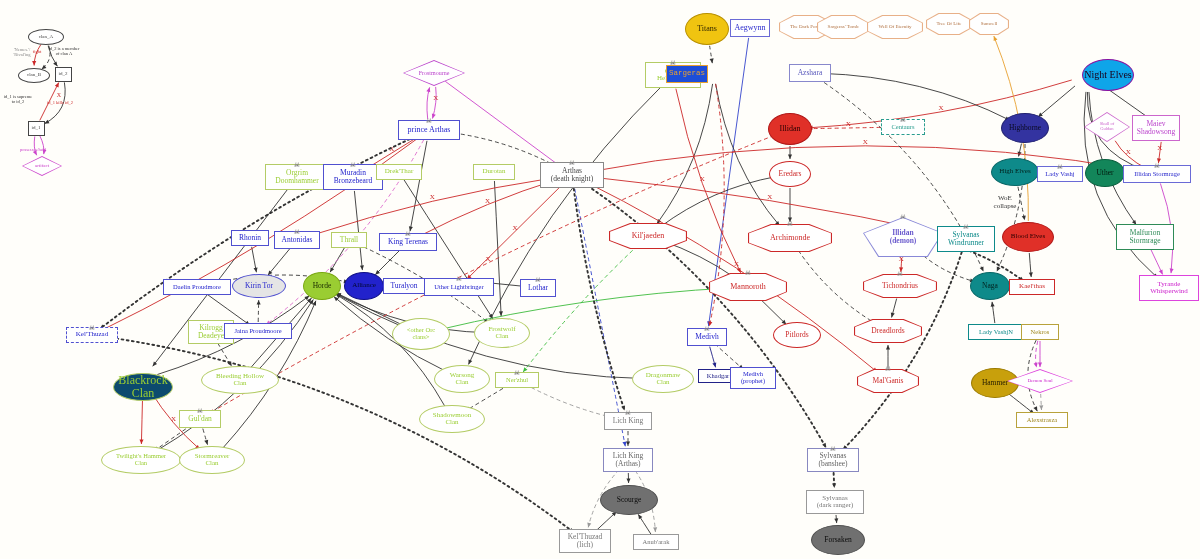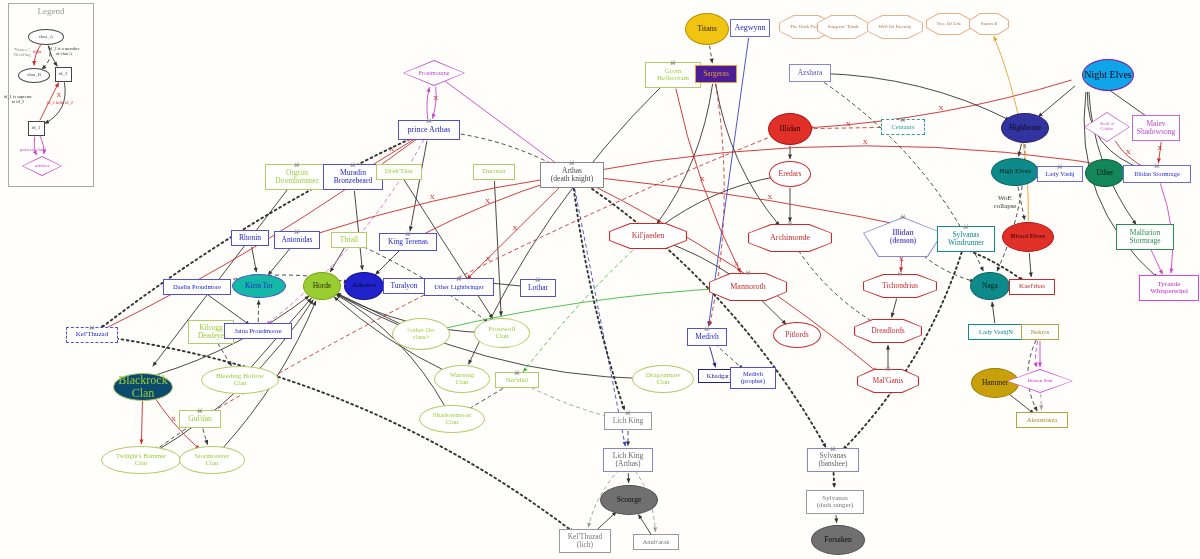--- a/index.html
+++ b/index.html
@@ -264,23 +264,20 @@
       <path d="M 57.4439475699699 66.29413980176408 L 53.12009753244243 63.78329913517974 L 56.42761863312284 61.39852181297785 Z" fill="#333333"></path>
       <path d="M 39.80131556174964 120.39736887650072 Q 49.5 101 58.7514708427504 82.4970583144992" fill="none" stroke="#cc2828" stroke-width="0.9"></path>
       <path d="M 58.7514708427504 82.4970583144992 L 58.533302085863454 87.49229628615964 L 54.88618171955421 85.66873610300503 Z" fill="#cc2828"></path>
       <path d="M 64.4057189759767 82.38295617074186 Q 69.17739820199814 110.83869910099907 44.43800765420062 123.6353663581405" fill="none" stroke="#333333" stroke-width="0.9"></path>
       <path d="M 44.43800765420062 123.6353663581405 L 47.556390010030896 119.72695344714371 L 49.42978473765581 123.34872799871947 Z" fill="#333333"></path>
       <path d="M 39.76565824692625 135.6203555013763 Q 44.92657779197441 146.06422455916194 43.74292340512995 154.1272489285823" fill="none" stroke="#cc44cc" stroke-width="0.9"></path>
       <path d="M 43.74292340512995 154.1272489285823 L 42.3888424589178 149.31409354036708 L 46.423207755538456 149.90633957147034 Z" fill="#cc44cc"></path>
       <path d="M 34.76542925469962 136.40986534225422 Q 33.07342220802559 147.93577544083806 36.68377659257471 155.24185105688048" fill="none" stroke="#cc44cc" stroke-width="0.9"></path>
       <path d="M 36.68377659257471 155.24185105688048 L 32.833388057292126 152.05210057645658 L 36.48901112989942 150.24564585547523 Z" fill="#cc44cc"></path>
     </svg>
-  <div id="legend-frame" style="left: 8px; top: 3px; width: 84px; height: 182px;">
-    <div class="legend-title">Legend</div>
-  </div>
 <div class="node ellipse" style="border: 1px solid rgb(68, 68, 68); background: rgb(255, 255, 255); left: 28px; top: 29px; width: 36px; height: 16px; color: rgb(68, 68, 68); font-size: 5px;">clan_A</div>
     <div class="node ellipse" style="border: 1px solid rgb(68, 68, 68); background: rgb(255, 255, 255); left: 18px; top: 67.5px; width: 32px; height: 15px; color: rgb(68, 68, 68); font-size: 5px;">clan_B</div>
     <div class="node box" style="border: 1px solid rgb(68, 68, 68); background: rgb(255, 255, 255); left: 54.5px; top: 66.5px; width: 17px; height: 15px; color: rgb(68, 68, 68); font-size: 5px;">id_2</div>
     <div class="node box" style="border: 1px solid rgb(68, 68, 68); background: rgb(255, 255, 255); left: 27.5px; top: 120.5px; width: 17px; height: 15px; color: rgb(68, 68, 68); font-size: 5px;">id_1</div>
     <div class="shapewrap" style="left: 22px; top: 156px; width: 40px; height: 20px; color: rgb(204, 68, 204); font-size: 5px;">
       <div class="shape-bg" style="clip-path: polygon(50% 0px, 100% 50%, 50% 100%, 0px 50%); background: rgb(204, 68, 204);"></div>
       <div class="shape-fg" style="clip-path: polygon(50% 0px, 100% 50%, 50% 100%, 0px 50%); background: rgb(255, 255, 255);"></div>
       <div class="shape-label" style="color: rgb(204, 68, 204); font-size: 5px;">artifact</div>
     </div>
     <div class="node ellipse" style="border: 1px solid rgb(184, 144, 0); background: rgb(240, 196, 16); left: 685px; top: 13px; width: 44px; height: 32px; color: rgb(51, 40, 0); font-size: 8px;">Titans</div>
@@ -310,21 +307,21 @@
       <div class="shape-fg" style="clip-path: polygon(27% 0px, 73% 0px, 100% 32%, 100% 68%, 73% 100%, 27% 100%, 0px 68%, 0px 32%); background: rgb(255, 255, 255);"></div>
       <div class="shape-label" style="color: rgb(176, 112, 64); font-size: 5px;">Sunwell</div>
     </div>
     <div class="shapewrap" style="left: 403px; top: 60px; width: 62px; height: 26px; color: rgb(187, 68, 204); font-size: 6px;">
       <div class="shape-bg" style="clip-path: polygon(50% 0px, 100% 50%, 50% 100%, 0px 50%); background: rgb(187, 68, 204);"></div>
       <div class="shape-fg" style="clip-path: polygon(50% 0px, 100% 50%, 50% 100%, 0px 50%); background: rgb(255, 255, 255);"></div>
       <div class="shape-label" style="color: rgb(187, 68, 204); font-size: 6px;">Frostmourne</div>
     </div>
     <div class="node box" style="border: 1px solid rgb(180, 204, 102); background: rgb(255, 255, 255); left: 645px; top: 62px; width: 56px; height: 26px; color: rgb(154, 205, 50); font-size: 7px;">Grom
 Hellscream<span class="skull">☠</span></div>
-    <div class="node box" style="border: 1px solid rgb(232, 160, 48); background: #4c1d95; left: 695px; top: 65px; width: 42px; height: 18px; color: rgb(232, 160, 48); font-size: 7.5px;">Sargeras</div>
+    <div class="node box" style="border: 1px solid rgb(232, 160, 48); background: #1d4ed8; left: 666px; top: 65px; width: 42px; height: 18px; color: rgb(232, 160, 48); font-size: 7.5px; font-family: Liberation Mono, monospace;">Sargeras</div>
     <div class="node box" style="border: 1px solid rgb(136, 136, 204); background: rgb(255, 255, 255); left: 789px; top: 64px; width: 42px; height: 18px; color: rgb(85, 85, 187); font-size: 7.5px;">Azshara</div>
     <div class="node ellipse" style="border: 1px solid rgb(139, 18, 160); background: #0ea5e9; left: 1082px; top: 59px; width: 52px; height: 32px; color: rgb(26, 0, 26); font-size: 10px;">Night Elves</div>
     <div class="node box" style="border: 1px solid rgb(80, 80, 208); background: rgb(255, 255, 255); left: 398px; top: 120px; width: 62px; height: 20px; color: rgb(34, 34, 204); font-size: 8px;">prince Arthas<span class="skull">☠</span></div>
     <div class="node ellipse" style="border: 1px solid rgb(176, 24, 24); background: rgb(224, 48, 40); left: 768px; top: 113px; width: 44px; height: 32px; color: rgb(42, 0, 0); font-size: 8px;">Illidan</div>
     <div class="node box" style="border: 1px dashed rgb(42, 157, 143); background: rgb(255, 255, 255); left: 881px; top: 119px; width: 44px; height: 16px; color: rgb(42, 157, 143); font-size: 6.5px;">Centaurs<span class="skull">☠</span></div>
     <div class="node ellipse" style="border: 1px solid rgb(34, 34, 112); background: rgb(51, 51, 160); left: 1001px; top: 113px; width: 48px; height: 30px; color: rgb(10, 10, 32); font-size: 7.5px;">Highborne</div>
     <div class="shapewrap" style="left: 1084px; top: 112px; width: 46px; height: 30px; color: rgb(204, 102, 204); font-size: 4.5px;">
       <div class="shape-bg" style="clip-path: polygon(50% 0px, 100% 50%, 50% 100%, 0px 50%); background: rgb(204, 102, 204);"></div>
       <div class="shape-fg" style="clip-path: polygon(50% 0px, 100% 50%, 50% 100%, 0px 50%); background: rgb(255, 255, 255);"></div>
       <div class="shape-label" style="color: rgb(204, 102, 204); font-size: 4.5px;">Skull of
@@ -366,21 +363,21 @@
       <div class="shape-label" style="color: rgb(106, 90, 205); font-size: 7.5px; font-weight: bold;">Illidan
 (demon)</div>
       <span class="skull">☠</span>
     </div>
     <div class="node box" style="border: 1px solid rgb(14, 138, 138); background: rgb(255, 255, 255); left: 937px; top: 226px; width: 58px; height: 26px; color: rgb(14, 138, 138); font-size: 7.5px;">Sylvanas
 Windrunner<span class="skull">☠</span></div>
     <div class="node ellipse" style="border: 1px solid rgb(176, 24, 24); background: rgb(224, 48, 40); left: 1002px; top: 222px; width: 52px; height: 30px; color: rgb(42, 0, 0); font-size: 7px;">Blood Elves</div>
     <div class="node box" style="border: 1px solid rgb(46, 139, 87); background: rgb(255, 255, 255); left: 1116px; top: 224px; width: 58px; height: 26px; color: rgb(46, 139, 87); font-size: 7.5px;">Malfurion
 Stormrage</div>
     <div class="node box" style="border: 1px solid rgb(80, 80, 208); background: rgb(255, 255, 255); left: 163px; top: 279px; width: 68px; height: 16px; color: rgb(34, 34, 204); font-size: 6.5px;">Daelin Proudmore</div>
-    <div class="node ellipse" style="border: 1px solid rgb(80, 80, 208); background: #14b8a6; left: 232px; top: 274px; width: 54px; height: 24px; color: rgb(34, 34, 204); font-size: 7.5px;">Kirin Tor</div>
+    <div class="node ellipse" style="border: 1px solid rgb(80, 80, 208); background: #e5e5e5; left: 232px; top: 274px; width: 54px; height: 24px; color: rgb(34, 34, 204); font-size: 7.5px;">Kirin Tor</div>
     <div class="node ellipse" style="border: 1px solid rgb(122, 168, 18); background: rgb(154, 205, 50); left: 303px; top: 272px; width: 38px; height: 28px; color: rgb(26, 42, 0); font-size: 7.5px;">Horde</div>
     <div class="node ellipse" style="border: 1px solid rgb(17, 17, 136); background: rgb(34, 34, 204); left: 344px; top: 272px; width: 40px; height: 28px; color: rgb(0, 8, 42); font-size: 7px;">Alliance</div>
     <div class="node box" style="border: 1px solid rgb(80, 80, 208); background: rgb(255, 255, 255); left: 383px; top: 278px; width: 42px; height: 16px; color: rgb(34, 34, 204); font-size: 7.5px;">Turalyon</div>
     <div class="node box" style="border: 1px solid rgb(80, 80, 208); background: rgb(255, 255, 255); left: 424px; top: 278px; width: 70px; height: 18px; color: rgb(34, 34, 204); font-size: 6.5px;">Uther Lightbringer<span class="skull">☠</span></div>
     <div class="node box" style="border: 1px solid rgb(80, 80, 208); background: rgb(255, 255, 255); left: 520px; top: 279px; width: 36px; height: 18px; color: rgb(34, 34, 204); font-size: 7.5px;">Lothar<span class="skull">☠</span></div>
     <div class="shapewrap" style="left: 709px; top: 273px; width: 78px; height: 28px; color: rgb(204, 40, 40); font-size: 8px;">
       <div class="shape-bg" style="clip-path: polygon(27% 0px, 73% 0px, 100% 32%, 100% 68%, 73% 100%, 27% 100%, 0px 68%, 0px 32%); background: rgb(204, 40, 40);"></div>
       <div class="shape-fg" style="clip-path: polygon(27% 0px, 73% 0px, 100% 32%, 100% 68%, 73% 100%, 27% 100%, 0px 68%, 0px 32%); background: rgb(255, 255, 255);"></div>
       <div class="shape-label" style="color: rgb(204, 40, 40); font-size: 8px;">Mannoroth</div>
       <span class="skull">☠</span>

